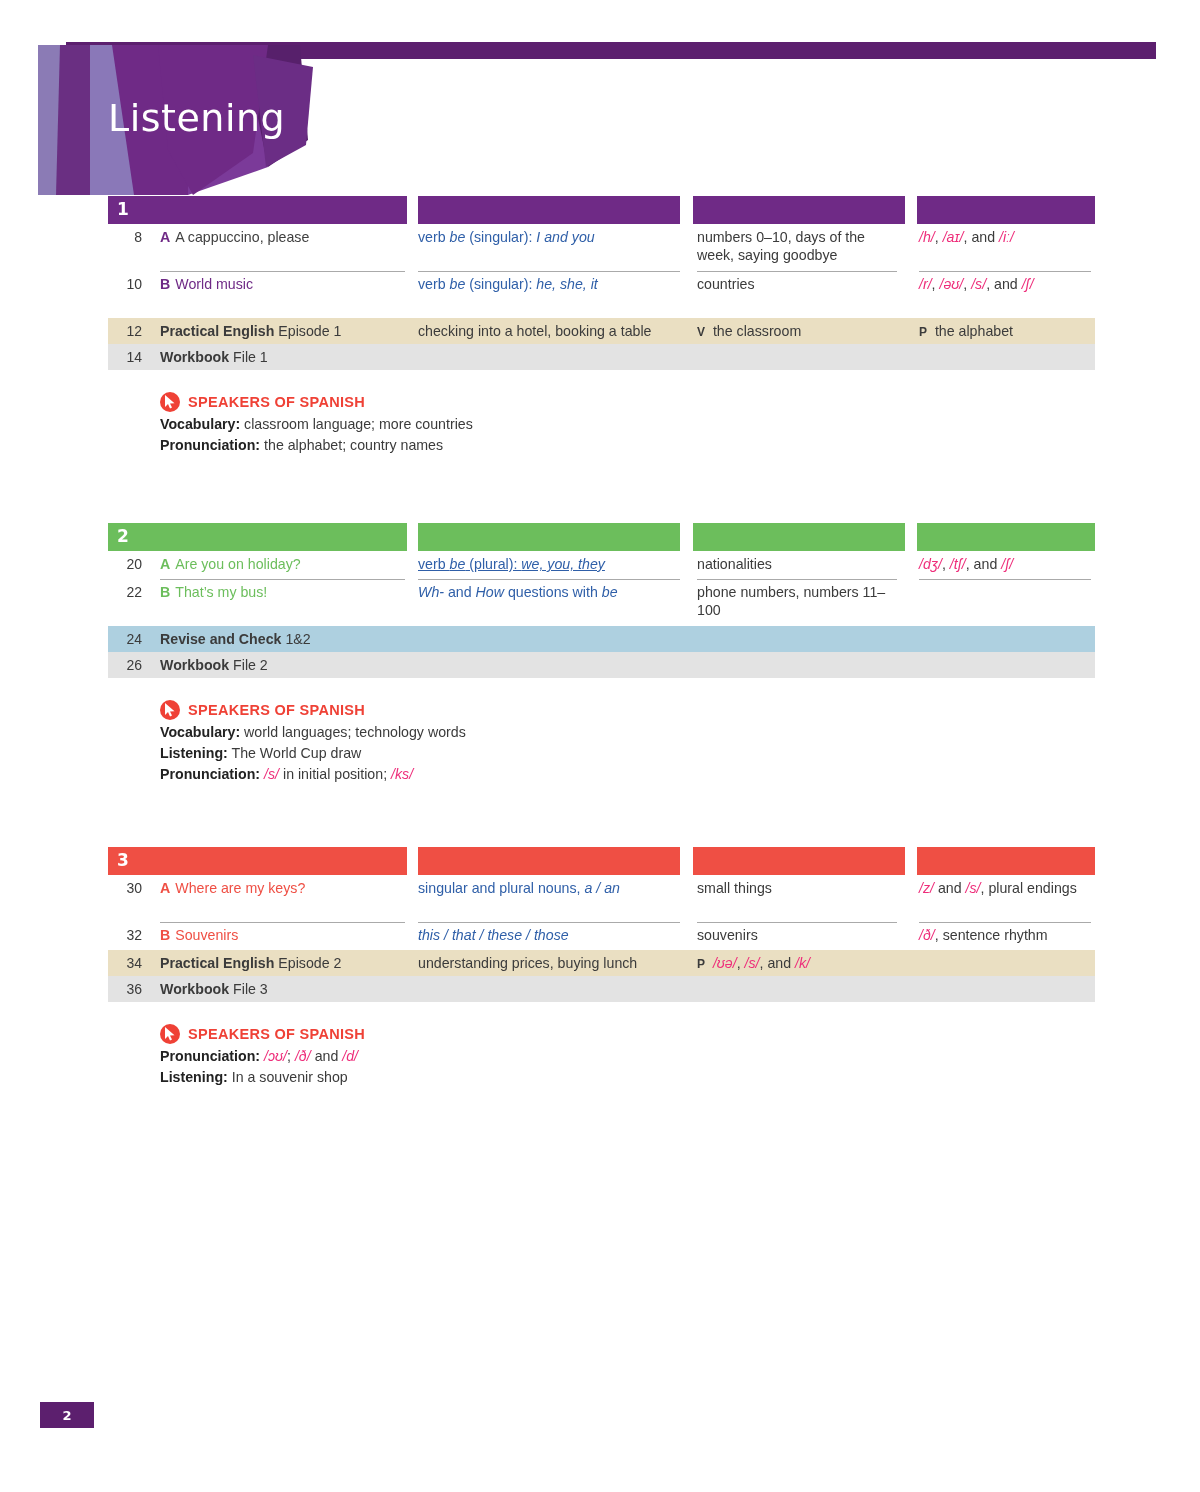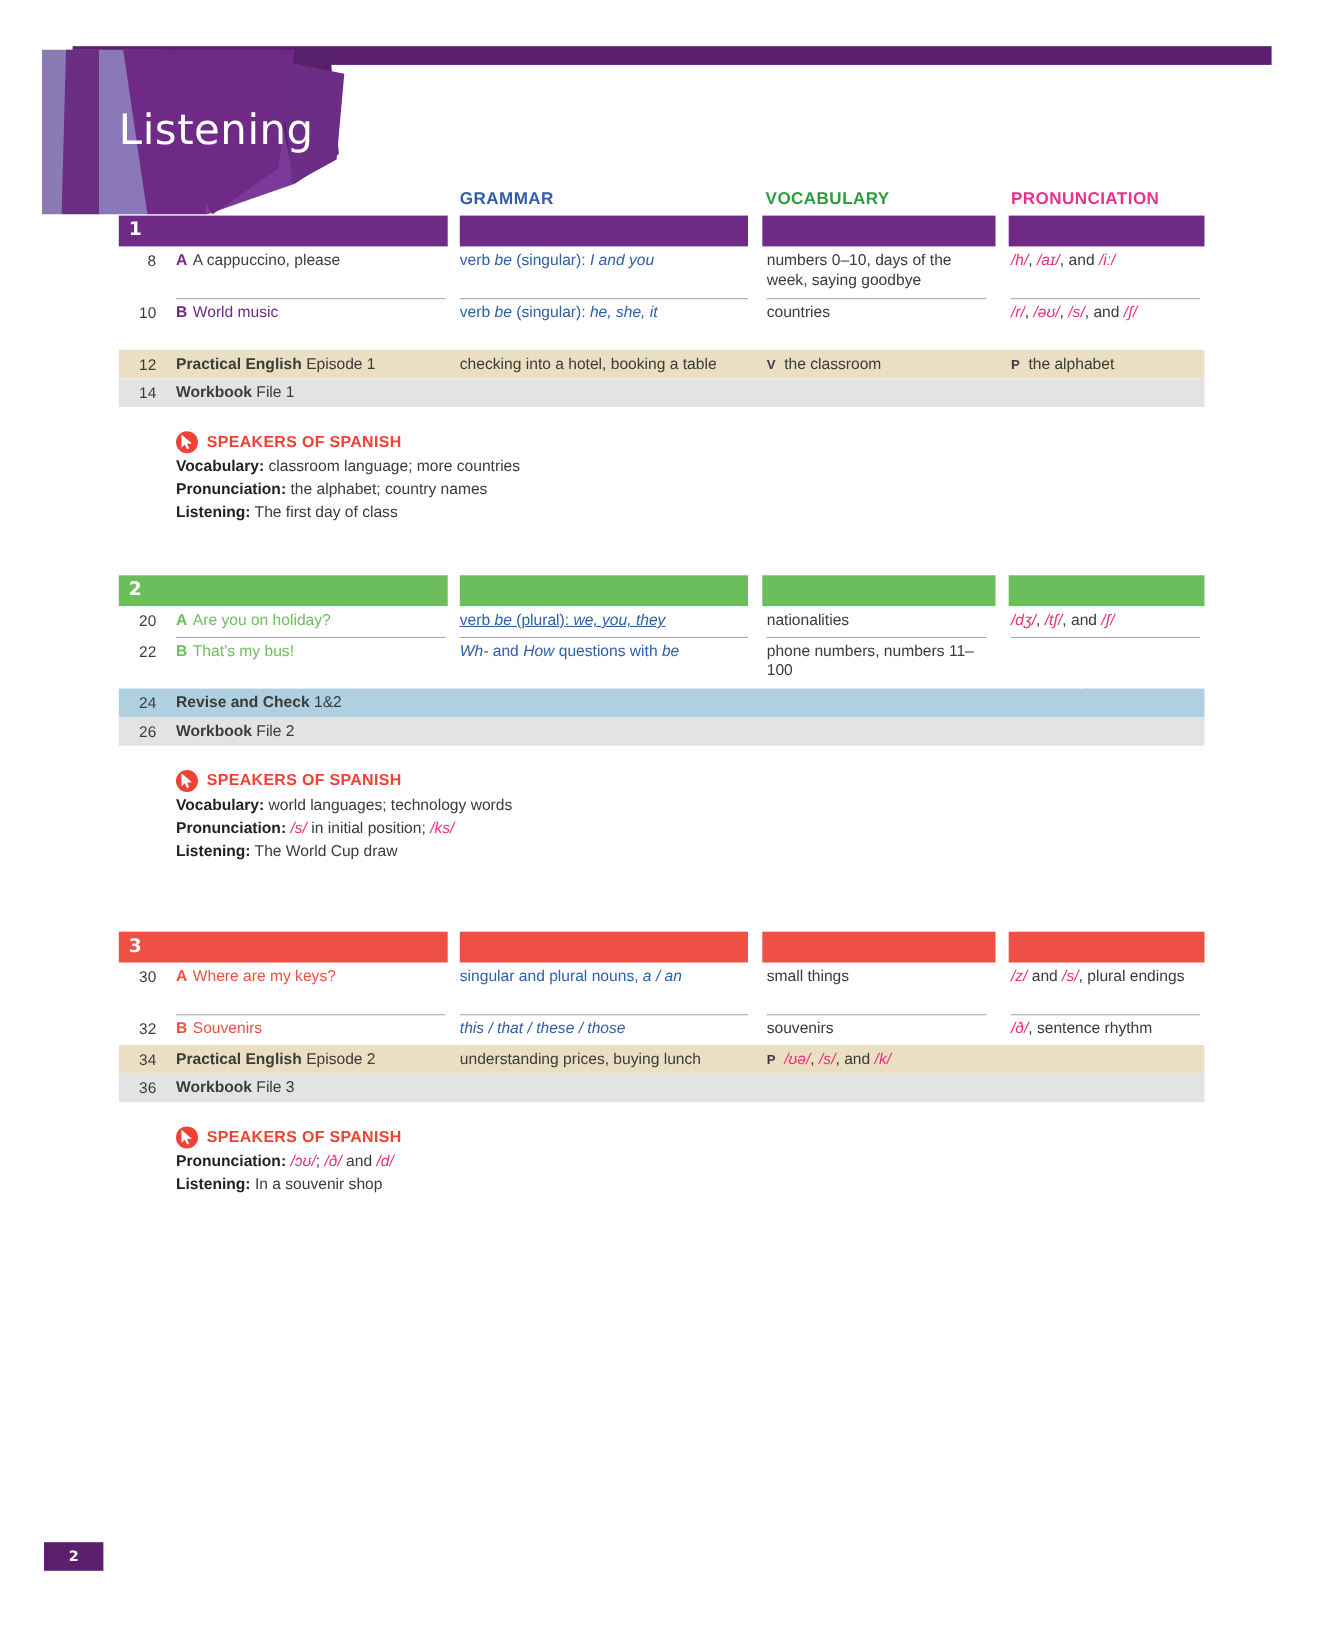--- a/index.html
+++ b/index.html
@@ -113,25 +113,20 @@
       <polygon points="52,0 108,0 96,150 52,150" fill="#8a78b8"></polygon>
       <polygon points="74,0 150,0 150,150 96,150" fill="#6f2a86"></polygon>
       <polygon points="150,0 215,0 230,122 150,150" fill="#7b3a99"></polygon>
       <polygon points="205,0 262,0 270,95 230,122" fill="#57206b"></polygon>
       <polygon points="120,0 230,0 215,108 155,150 130,105" fill="#6f2a86"></polygon>
       <polygon points="215,10 275,22 268,100 228,122" fill="#6b2d85"></polygon>
     </svg>
   </div>
   <div class="contents-title">Listening</div>
 
-  <div class="col-heads">
-    <div class="col-head ch-grammar">GRAMMAR</div>
-    <div class="col-head ch-vocab">VOCABULARY</div>
-    <div class="col-head ch-pron">PRONUNCIATION</div>
-  </div>
 
   <div id="units-container">
       <div class="unit" style="top: 196px;">
         <div class="bar-row">
           <div class="bar bar-n" style="background: rgb(111, 42, 134);">
             <div class="unit-num">1</div>
           </div>
           <div class="bar bar-g" style="background: rgb(111, 42, 134);"></div>
           <div class="bar bar-v" style="background: rgb(111, 42, 134);"></div>
           <div class="bar bar-p" style="background: rgb(111, 42, 134);"></div>
@@ -173,21 +168,20 @@
           <div class="sos-head">
             <span class="sos-icon">
               <svg width="12" height="14" viewBox="0 0 12 14">
                 <path d="M1 0 L1 12 L4 9 L6 13.5 L8 12.5 L6 8.5 L10.5 8.2 Z" fill="#ffffff"></path>
               </svg>
             </span>
             <span class="sos-title">SPEAKERS OF SPANISH</span>
           </div>
           <div class="sos-line"><b>Vocabulary:</b><span> classroom language; more countries</span></div>
           <div class="sos-line"><b>Pronunciation:</b><span> the alphabet; country names</span></div>
-          <div class="sos-line"><b>Listening:</b><span> The first day of class</span></div>
         </div>
       </div>
       <div class="unit" style="top: 523px;">
         <div class="bar-row">
           <div class="bar bar-n" style="background: rgb(108, 190, 92);">
             <div class="unit-num">2</div>
           </div>
           <div class="bar bar-g" style="background: rgb(108, 190, 92);"></div>
           <div class="bar bar-v" style="background: rgb(108, 190, 92);"></div>
           <div class="bar bar-p" style="background: rgb(108, 190, 92);"></div>
@@ -225,22 +219,22 @@
         <div class="sos" style="top: 177px;">
           <div class="sos-head">
             <span class="sos-icon">
               <svg width="12" height="14" viewBox="0 0 12 14">
                 <path d="M1 0 L1 12 L4 9 L6 13.5 L8 12.5 L6 8.5 L10.5 8.2 Z" fill="#ffffff"></path>
               </svg>
             </span>
             <span class="sos-title">SPEAKERS OF SPANISH</span>
           </div>
           <div class="sos-line"><b>Vocabulary:</b><span> world languages; technology words</span></div>
+          <div class="sos-line"><b>Listening:</b><span> The World Cup draw</span></div>
           <div class="sos-line"><b>Pronunciation:</b><span> <span class="pink">/s/</span> in initial position; <span class="pink">/ks/</span></span></div>
-          <div class="sos-line"><b>Listening:</b><span> The World Cup draw</span></div>
         </div>
       </div>
       <div class="unit" style="top: 847px;">
         <div class="bar-row">
           <div class="bar bar-n" style="background: rgb(239, 79, 68);">
             <div class="unit-num">3</div>
           </div>
           <div class="bar bar-g" style="background: rgb(239, 79, 68);"></div>
           <div class="bar bar-v" style="background: rgb(239, 79, 68);"></div>
           <div class="bar bar-p" style="background: rgb(239, 79, 68);"></div>

